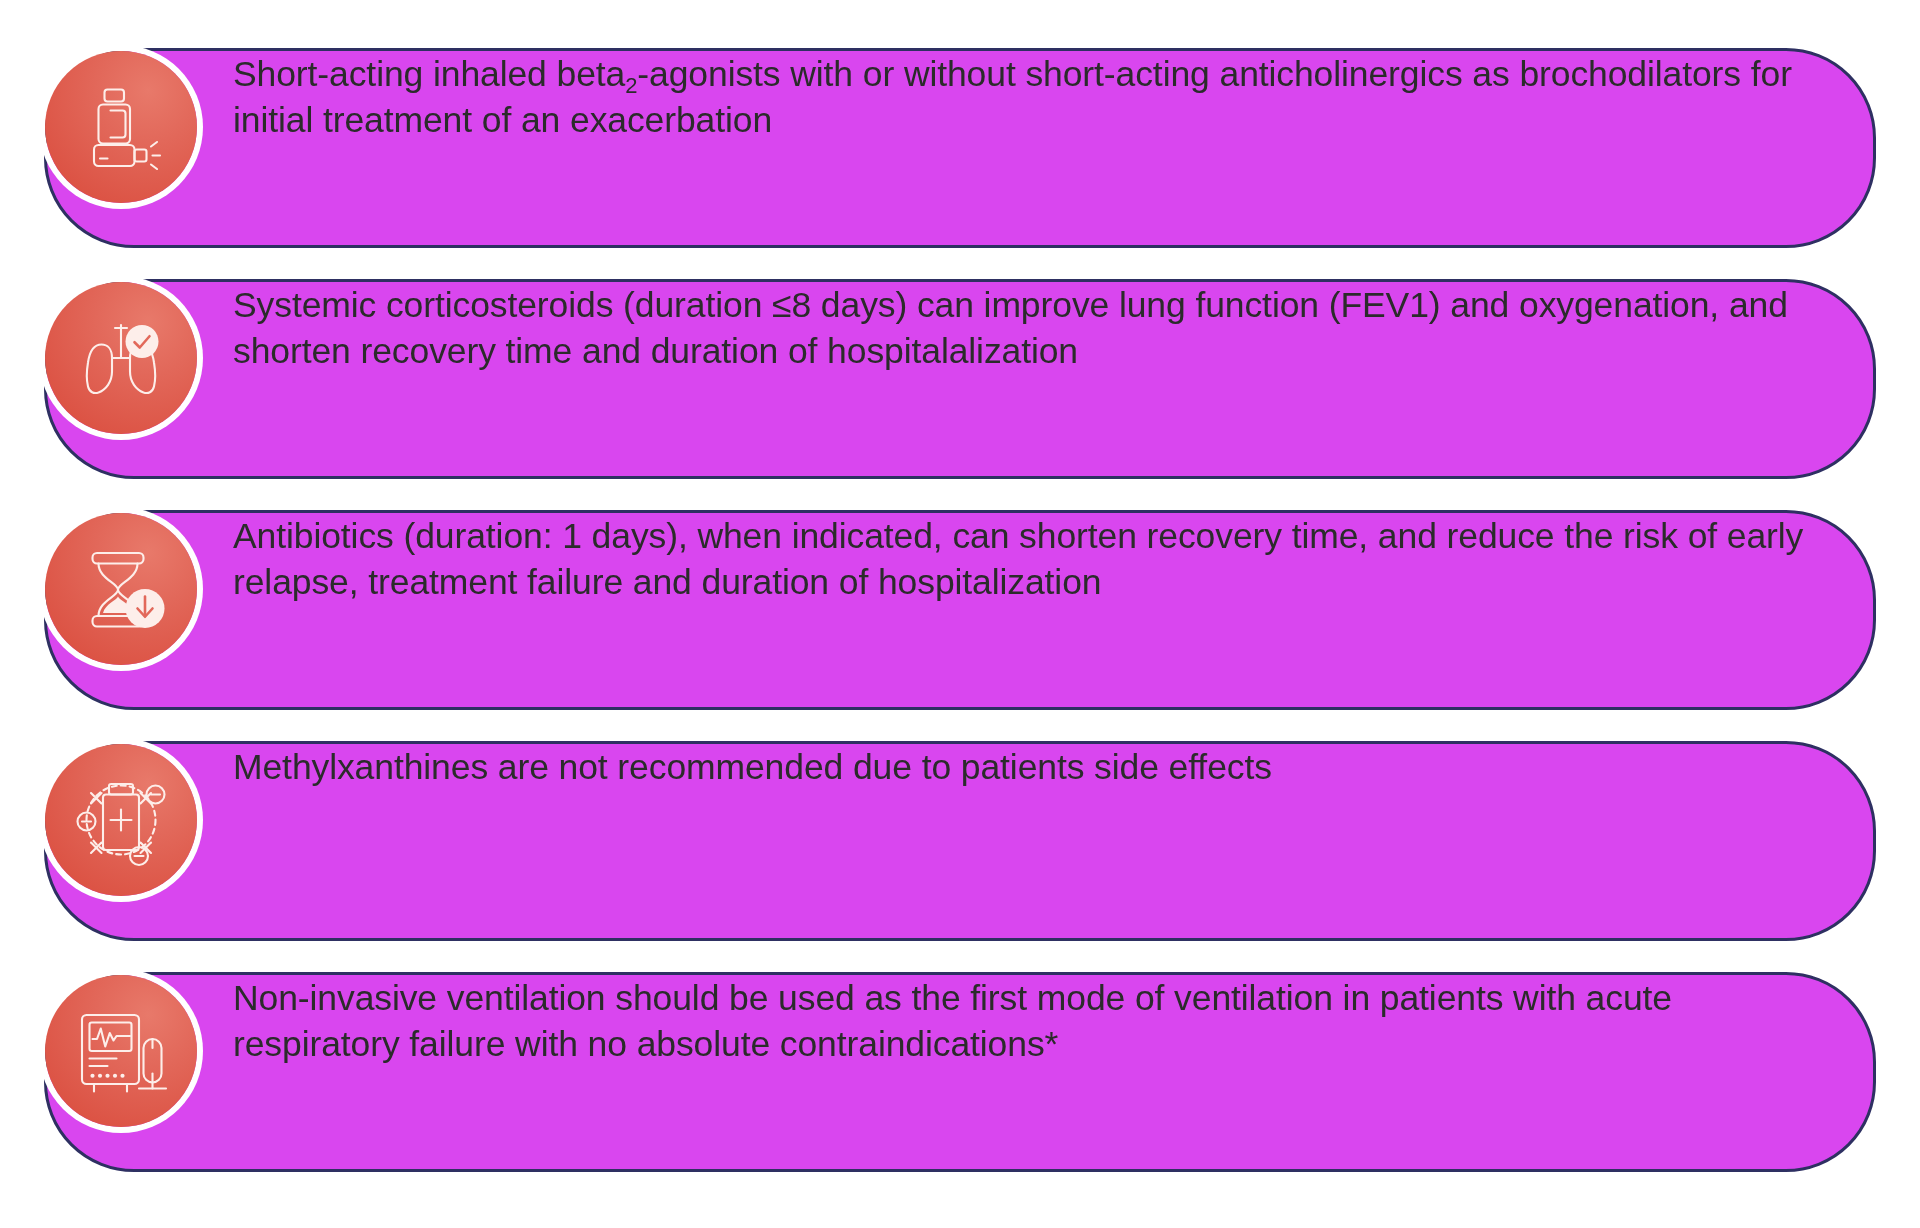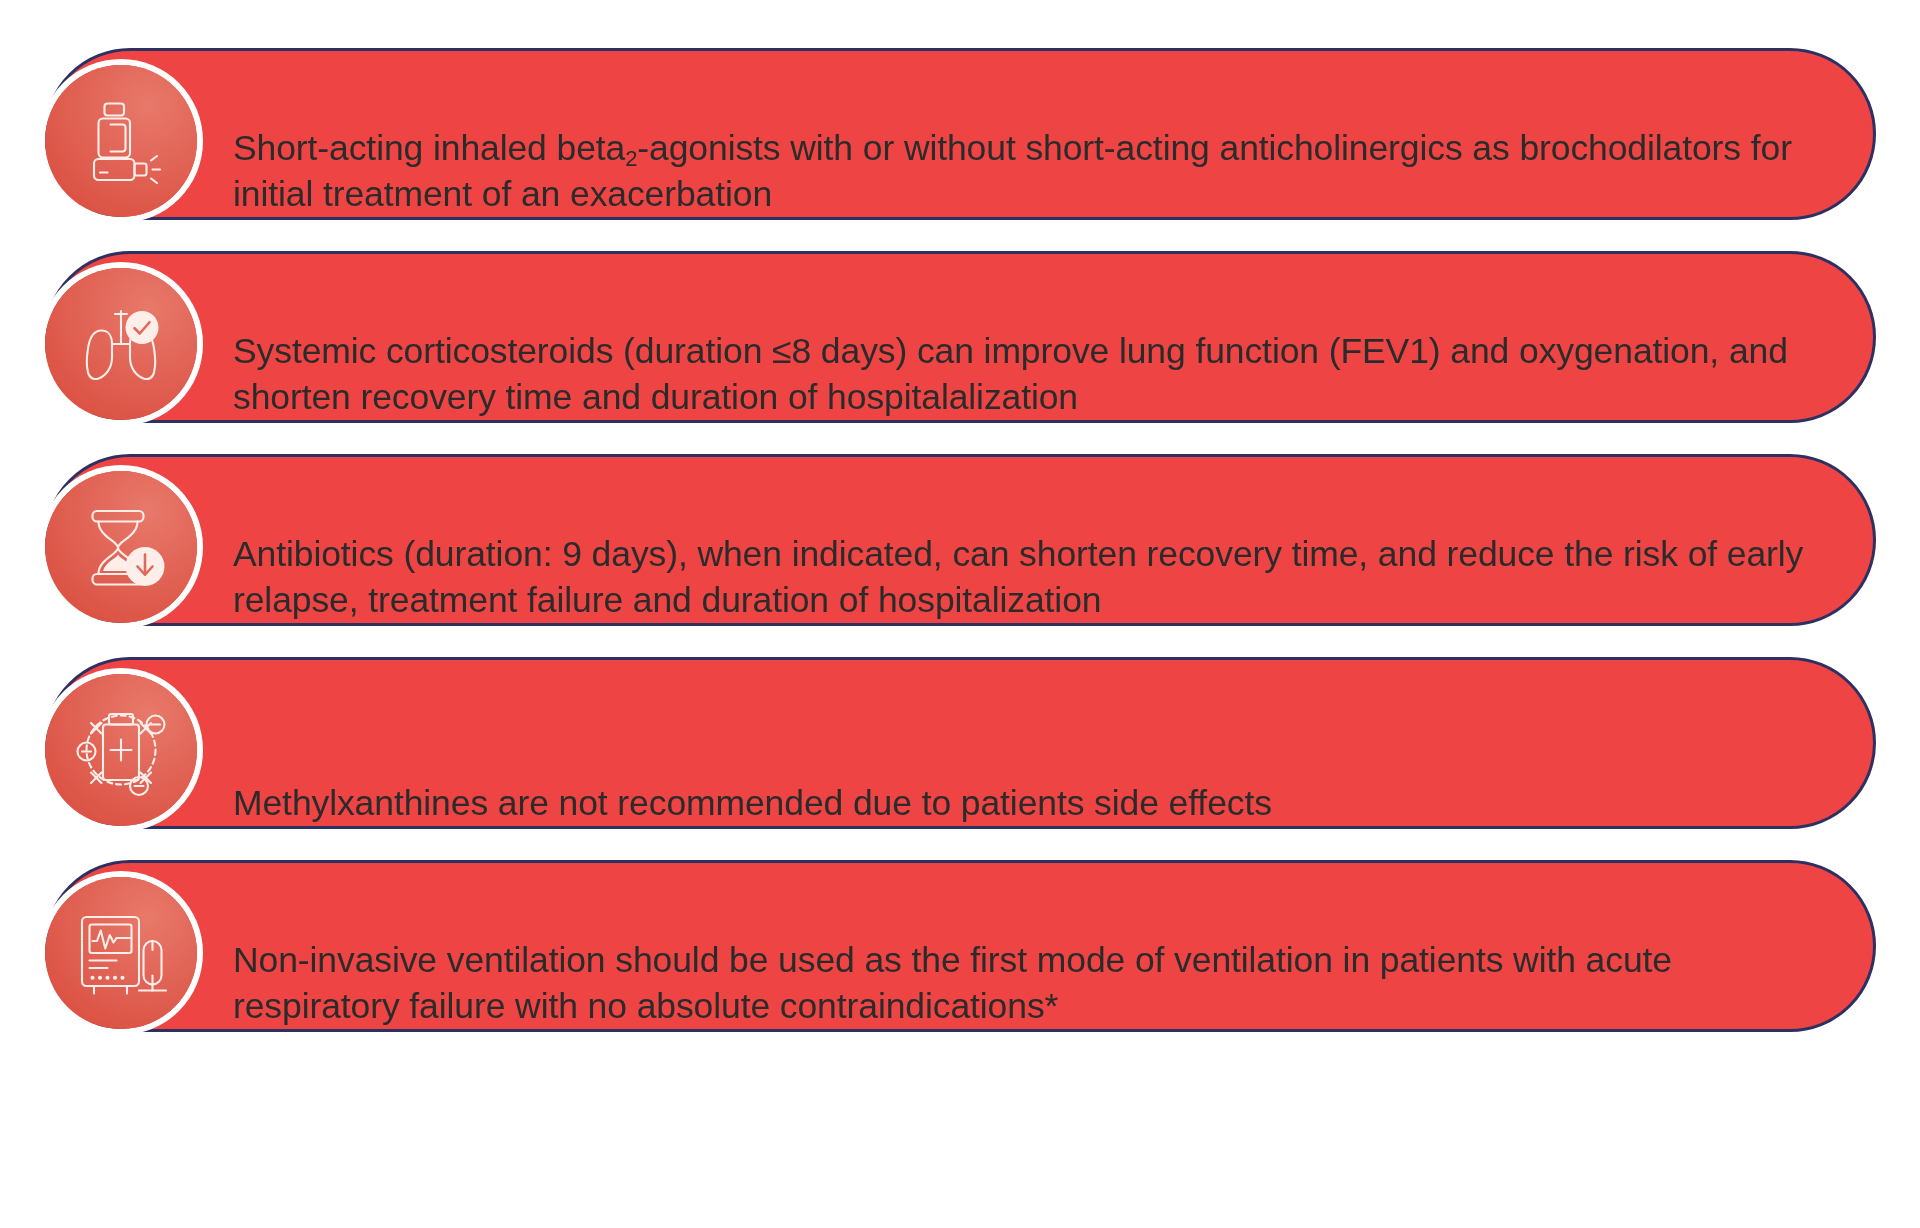--- a/index.html
+++ b/index.html
@@ -23,25 +23,25 @@
   
   .card-list {
     display: flex;
     flex-direction: column;
     gap: 31px;
   }
 
   .card {
     position: relative;
     display: flex;
-    align-items: flex-end;
-    height: 172px;
+    align-items: flex-start;
+    height: 200px;
     border: 3px solid #2e3062;
     border-radius: 90px;
-    background: #ef4444;
+    background: #d946ef;
     padding-left: 0;
   }
 
   
   .icon-badge {
     position: relative;
     flex: 0 0 auto;
     width: 152px;
     height: 152px;
     margin-left: -2px;
@@ -156,21 +156,21 @@
           <rect x="13" y="8" width="34" height="7" rx="3"></rect>
           <rect x="13" y="50" width="34" height="7" rx="3"></rect>
           <path d="M17 15 c0 10 13 13 13 17.5 c0 4.5 -13 7.5 -13 17.5"></path>
           <path d="M43 15 c0 10 -13 13 -13 17.5 c0 4.5 13 7.5 13 17.5"></path>
           <path class="fillw" d="M20 48 c1.5 -6 9 -8.5 10 -11 c1 2.5 8.5 5 10 11 z"></path>
           <circle class="solidcirc" cx="48" cy="45" r="13"></circle>
           <path class="oncirc" d="M48 37 v13"></path>
           <path class="oncirc" d="M43 45 l5 5.5 l5 -5.5"></path>
         </svg>
       </div>
-      <div class="card-text">Antibiotics (duration: 9 days), when indicated, can shorten recovery time, and reduce the risk of early relapse, treatment failure and duration of hospitalization</div>
+      <div class="card-text">Antibiotics (duration: 1 days), when indicated, can shorten recovery time, and reduce the risk of early relapse, treatment failure and duration of hospitalization</div>
     </div>
 
     <div class="card card--short">
       <div class="icon-badge">
         <svg viewBox="0 0 64 64" aria-hidden="true">
           <circle cx="32" cy="32" r="23" stroke-dasharray="5 4"></circle>
           <rect x="24" y="8" width="16" height="7" rx="1.5"></rect>
           <path d="M22 15 h20 a2 2 0 0 1 2 2 v33 a2 2 0 0 1 -2 2 h-20 a2 2 0 0 1 -2 -2 v-33 a2 2 0 0 1 2 -2 z"></path>
           <path d="M32 25 v14"></path>
           <path d="M25 32 h14"></path>

